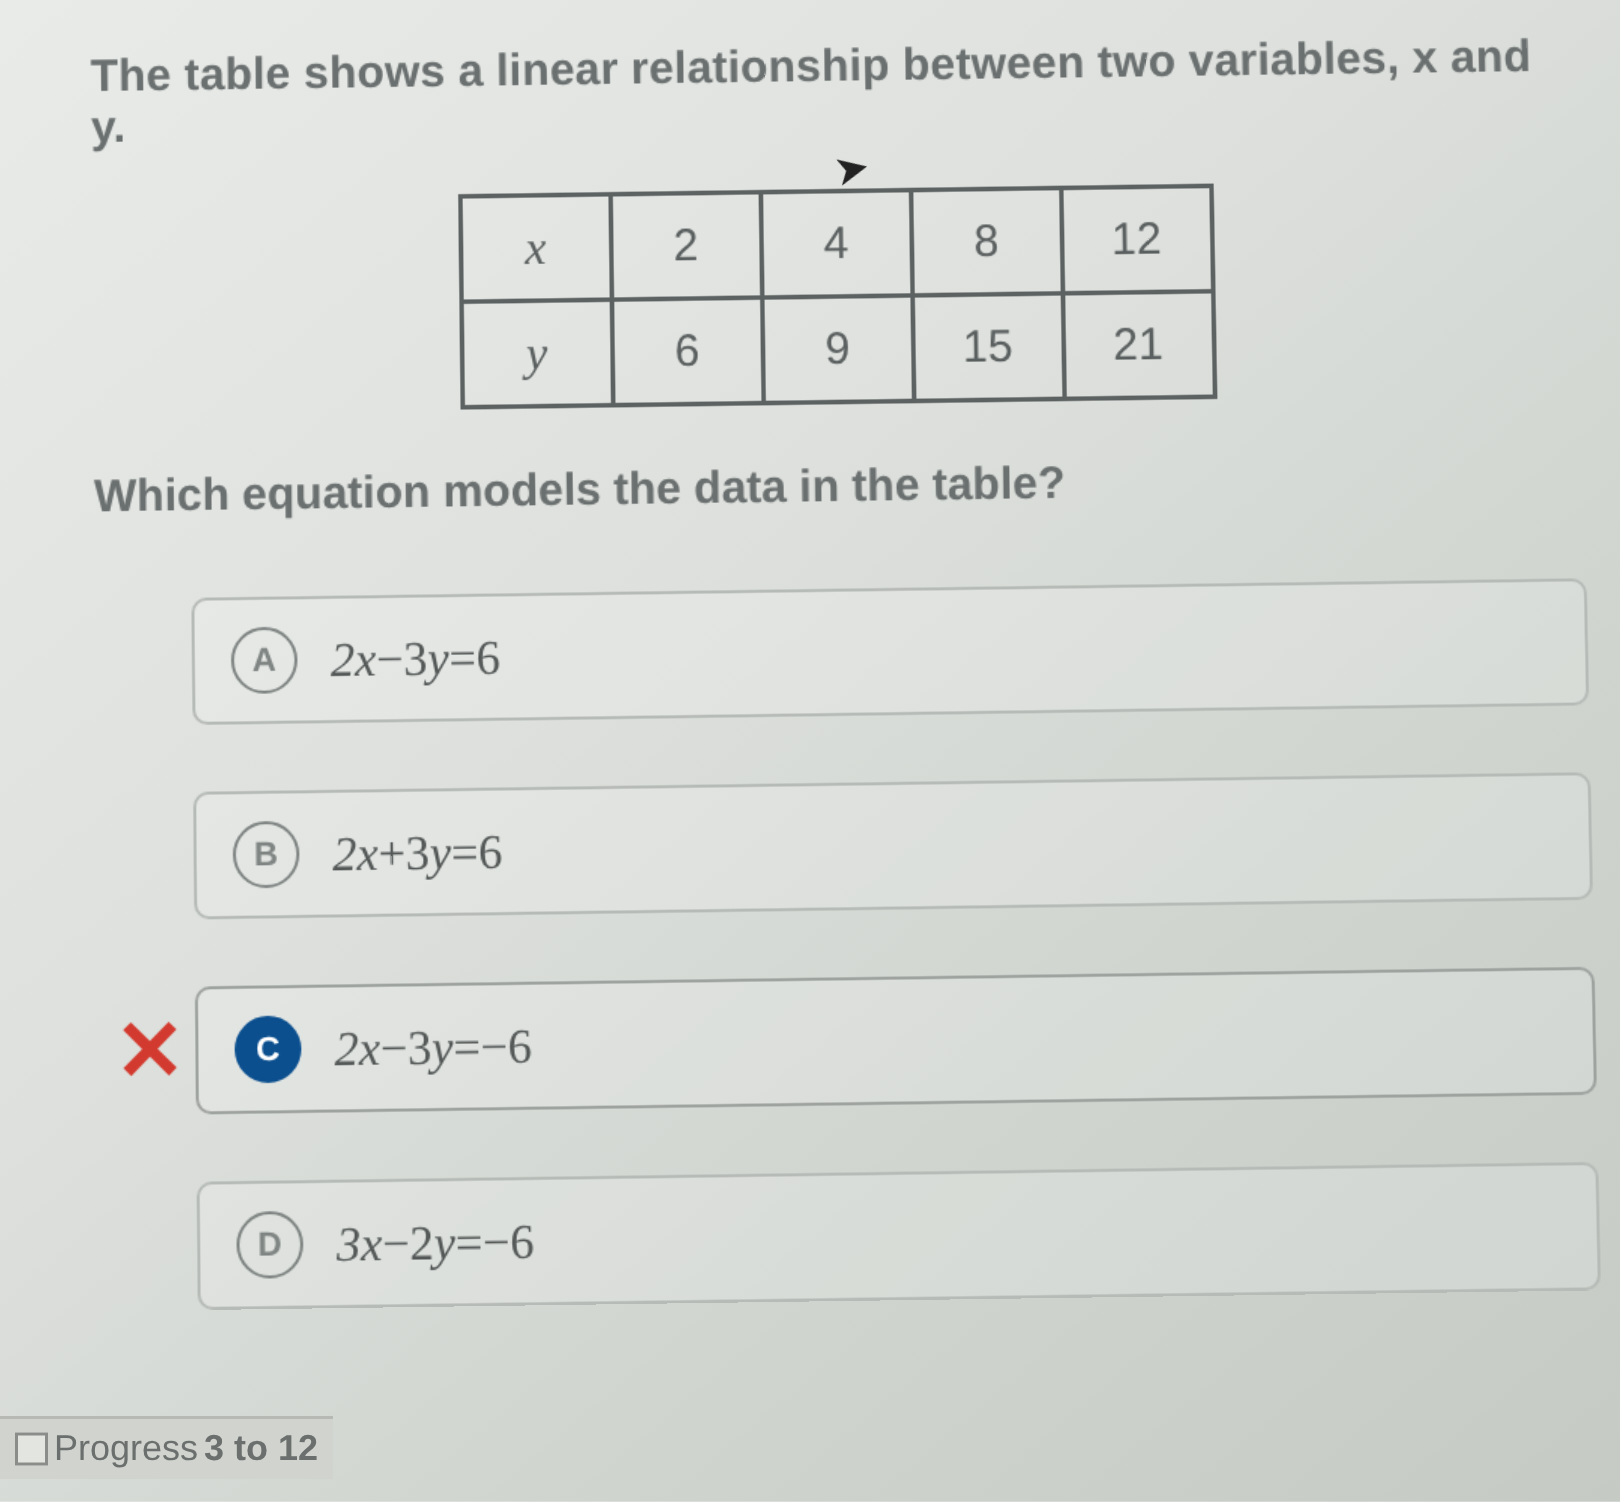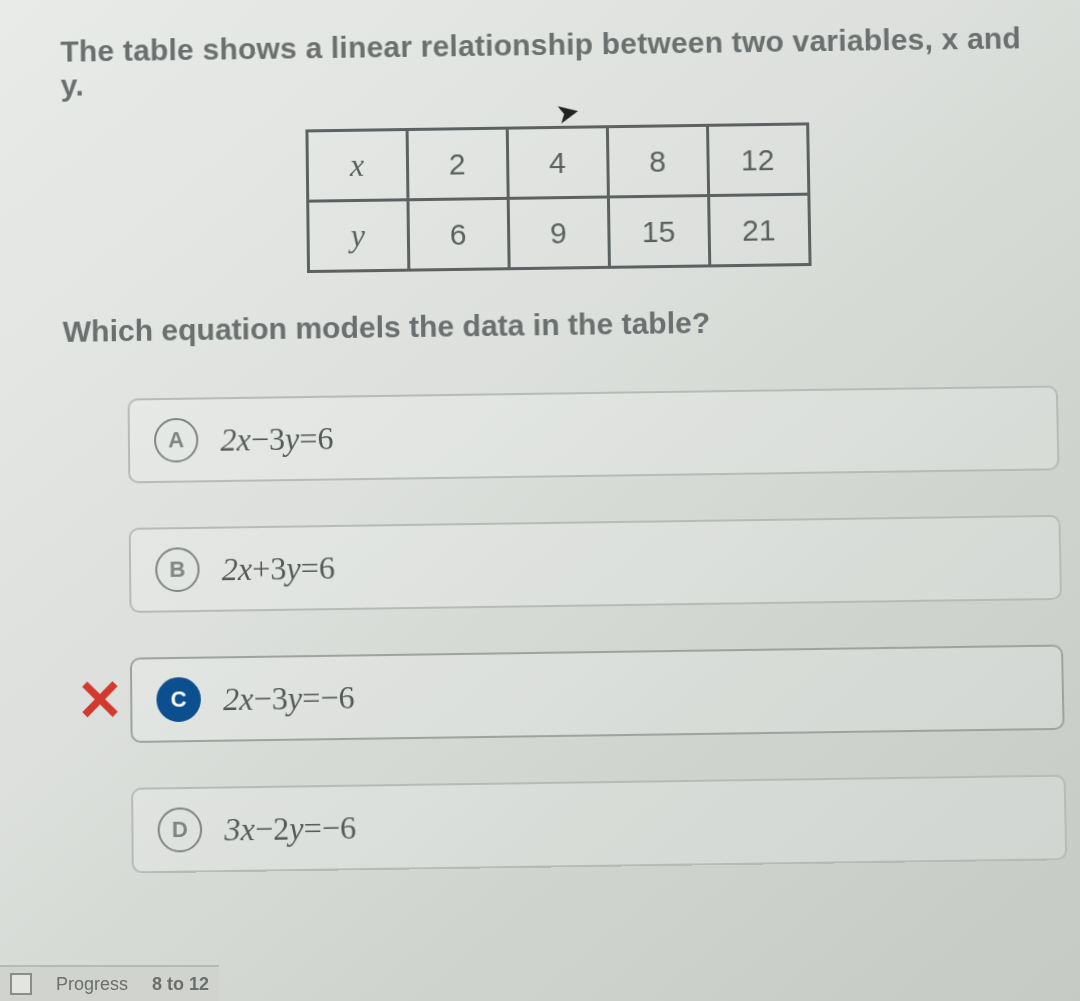--- a/index.html
+++ b/index.html
@@ -109,28 +109,28 @@
   }
   .eqn {
     font-family: "Times New Roman", serif;
     font-size: 32px;
     color: #545958;
   }
   .eqn .var { font-style: italic; }
   .footer {
     position: absolute;
     left: 0;
-    bottom: 0;
-    display: flex;
-    align-items: center;
-    gap: 24px;
+    bottom: 15px;
+    display: flex;
+    align-items: center;
+    gap: 4px;
     padding: 6px 10px;
     background: #d0d3ce;
     border-top: 2px solid #b6b9b4;
-    font-size: 18px;
+    font-size: 24px;
     color: #6b6f6d;
   }
   .chk {
     width: 22px;
     height: 22px;
     border: 2px solid #8a8d89;
     background: #e3e5e1;
   }
   .prog-label { font-weight: 400; }
   .prog-bold { font-weight: 700; }
@@ -212,14 +212,14 @@
     </div>
 
   </div>
 </div>
 
 <div class="cursor">➤</div>
 
 <div class="footer">
   <div class="chk"></div>
   <span class="prog-label">Progress </span>
-  <span class="prog-bold">8 to 12</span>
+  <span class="prog-bold">3 to 12</span>
 </div>
 
 </body></html>

